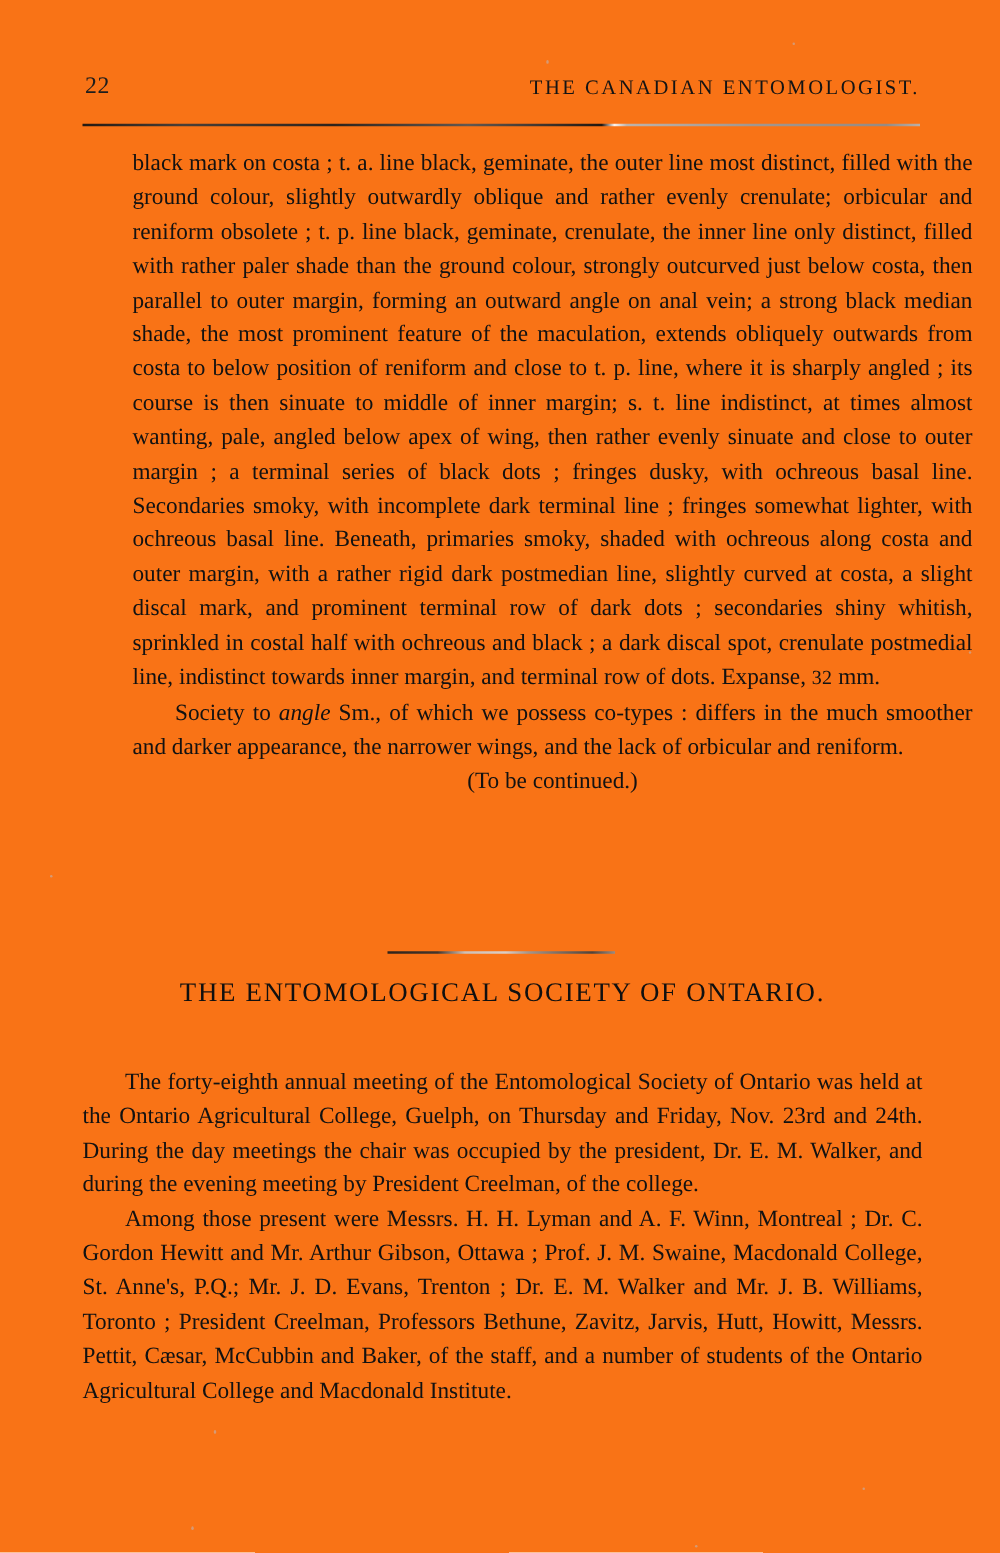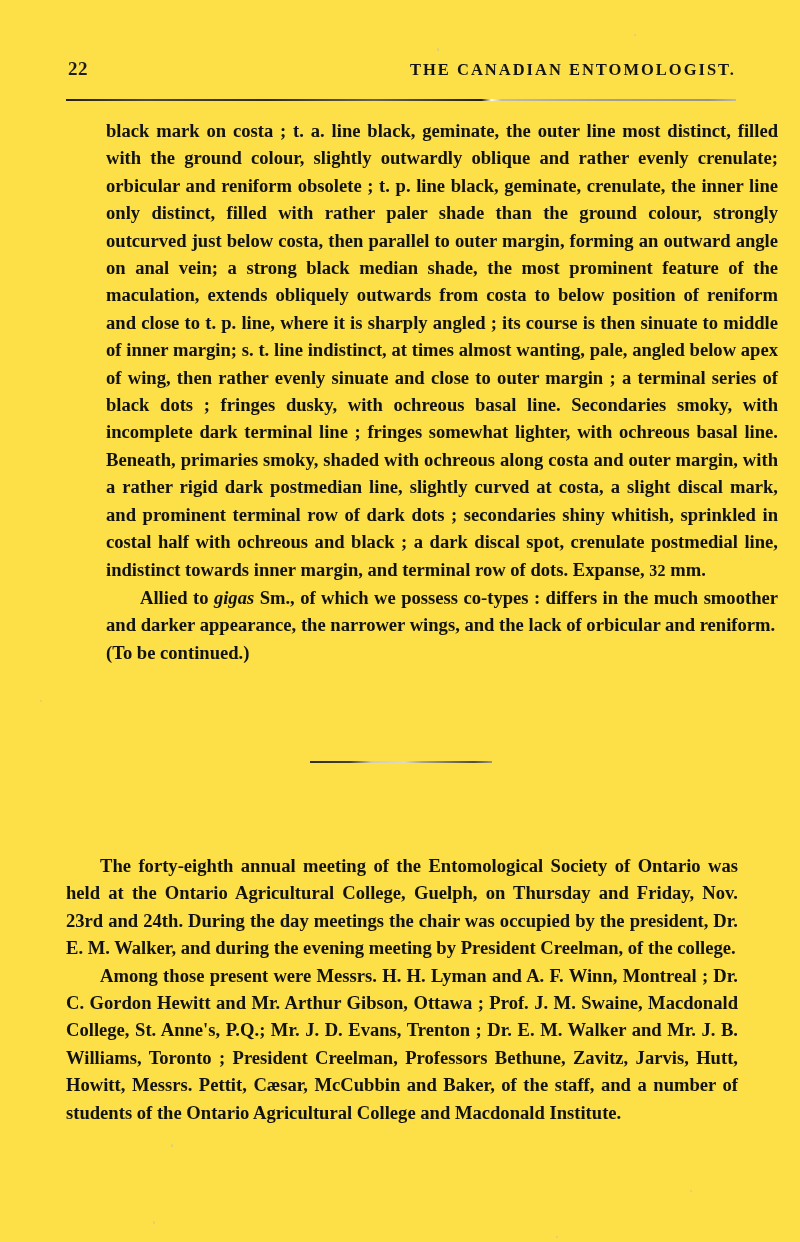--- a/index.html
+++ b/index.html
@@ -14,22 +14,21 @@
     overflow: hidden;
     font-family: "Liberation Serif", "DejaVu Serif", serif;
     color: #1a1a1a;
   }
 
   .page {
     position: absolute;
     top: 0; left: 0;
     width: 800px;
     height: 1242px;
-    background: #fde047;
-    font-weight: bold;
+    background: #f97316;
   }
 
   
   .running-head {
     position: absolute;
     top: 58px;
     left: 66px;
     width: 670px;
     height: 26px;
   }
@@ -93,20 +92,21 @@
   .block-desc  { top: 117px; margin-left: 40px; }
   .block-soc   { top: 836px; margin-top: 16px; }
 
   .textcol p {
     margin: 0;
   }
   .indent {
     text-indent: 34px;
   }
   .center-line {
+    text-align: center;
     text-indent: 0;
   }
   .ital { font-style: italic; }
   .num-sm { font-size: 16px; letter-spacing: 0.2px; }
   .fem { font-size: 17px; }
 
   
   .section-heading {
     position: absolute;
     top: 782px;
@@ -136,27 +136,28 @@
     <span class="folio">22</span>
     <span class="head-title">THE CANADIAN ENTOMOLOGIST.</span>
   </div>
 
   <div class="rule-head"></div>
 
   <div class="textcol block-desc">
     <p><span>black mark on costa ; t. a. line black, geminate, the outer line most distinct, filled with the ground colour, slightly outwardly oblique and rather evenly crenulate; orbicular and reniform obsolete ; t. p. line black, geminate, crenulate, the inner line only distinct, filled with rather paler shade than the ground colour, strongly outcurved just below costa, then parallel to outer margin, forming an outward angle on anal vein; a strong black median shade, the most prominent feature of the maculation, extends obliquely outwards from costa to below position of reniform and close to t. p. line, where it is sharply angled ; its course is then sinuate to middle of inner margin; s. t. line indistinct, at times almost wanting, pale, angled below apex of wing, then rather evenly sinuate and close to outer margin ; a terminal series of black dots ; fringes dusky, with ochreous basal line.  Secondaries smoky, with incomplete dark terminal line ; fringes somewhat lighter, with ochreous basal line.  Beneath, primaries smoky, shaded with ochreous along costa and outer margin, with a rather rigid dark postmedian line, slightly curved at costa, a slight discal mark, and prominent terminal row of dark dots ; secondaries shiny whitish, sprinkled in costal half with ochreous and black ; a dark discal spot, crenulate postmedial line, indistinct towards inner margin, and terminal row of dots.</span>   <span>Expanse,</span> <span class="num-sm">32</span> <span>mm.</span></p>
 
 
-    <p class="indent"><span>Allied to</span> <span class="ital">gigas</span> <span>Sm., of which we possess co-types : differs in the much smoother and darker appearance, the narrower wings, and the lack of orbicular and reniform.</span></p>
+    <p class="indent"><span>Society to</span> <span class="ital">angle</span> <span>Sm., of which we possess co-types : differs in the much smoother and darker appearance, the narrower wings, and the lack of orbicular and reniform.</span></p>
 
     <p class="center-line">(To be continued.)</p>
   </div>
 
   <div class="rule-divider"></div>
 
+  <div class="section-heading">THE ENTOMOLOGICAL SOCIETY OF ONTARIO.</div>
 
   <div class="textcol block-soc">
     <p class="indent">The forty-eighth annual meeting of the Entomological Society of Ontario was held at the Ontario Agricultural College, Guelph, on Thursday and Friday, Nov. 23rd and 24th.   During the day meetings the chair was occupied by the president, Dr. E. M. Walker, and during the evening meeting by President Creelman, of the college.</p>
     <p class="indent">Among those present were Messrs. H. H. Lyman and A. F. Winn, Montreal ; Dr. C. Gordon Hewitt and Mr. Arthur Gibson, Ottawa ; Prof. J. M. Swaine, Macdonald College, St. Anne's, P.Q.; Mr. J. D. Evans, Trenton ; Dr. E. M. Walker and Mr. J. B. Williams, Toronto ; President Creelman, Professors Bethune, Zavitz, Jarvis, Hutt, Howitt, Messrs. Pettit, Cæsar, McCubbin and Baker, of the staff, and a number of students of the Ontario Agricultural College and Macdonald Institute.</p>
   </div>
 
   <span class="speck" style="left:634px;top:34px;width:2px;height:2px;"></span>
   <span class="speck" style="left:437px;top:48px;width:2px;height:3px;"></span>
   <span class="speck" style="left:171px;top:1144px;width:2px;height:3px;"></span>
   <span class="speck" style="left:690px;top:1190px;width:2px;height:2px;"></span>

